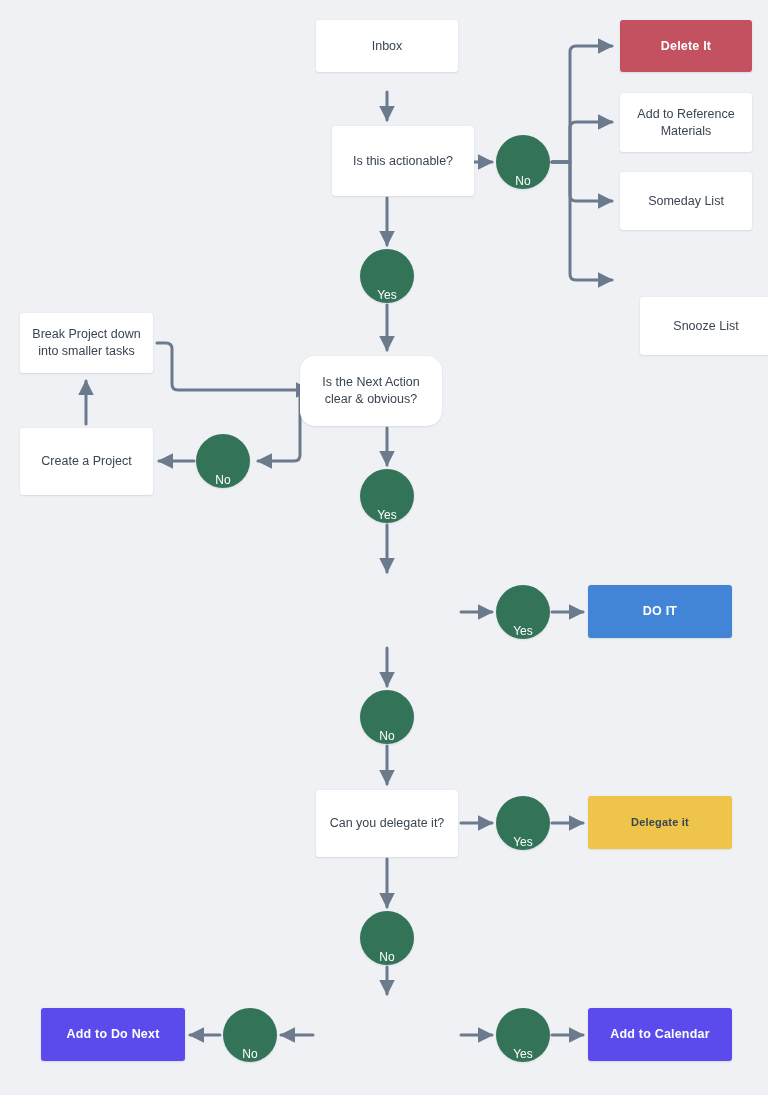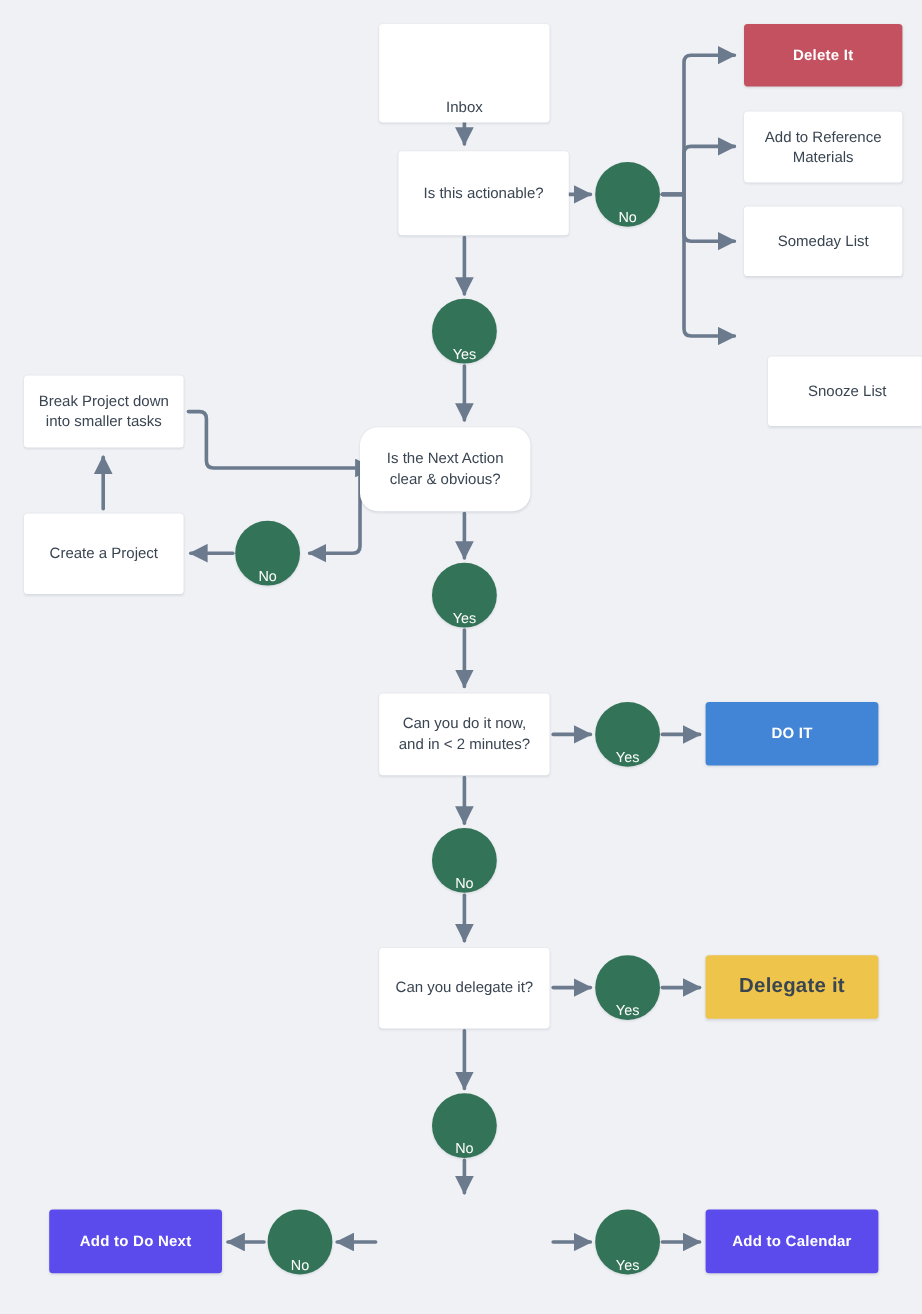--- a/index.html
+++ b/index.html
@@ -44,21 +44,21 @@
   }
   .box.accent {
     color: #ffffff;
     font-weight: bold;
     font-size: 12.5px;
     letter-spacing: 0.2px;
   }
   .box.accent-dark {
     color: #3a4552;
     font-weight: bold;
-    font-size: 17px;
+    font-size: 11px;
     letter-spacing: 0.2px;
   }
   .circle {
     border-radius: 50%;
     background: #337458;
     color: #ffffff;
     font-size: 12px;
     box-shadow: 0 1px 2px rgba(40,50,70,0.12);
     align-items: flex-end;
   }
@@ -97,21 +97,21 @@
         <path d="M552,823 L583,823" marker-end="url(#arrowhead)"></path>
         <path d="M387,859 L387,907" marker-end="url(#arrowhead)"></path>
         <path d="M387,967 L387,994" marker-end="url(#arrowhead)"></path>
         <path d="M461,1035 L492,1035" marker-end="url(#arrowhead)"></path>
         <path d="M552,1035 L583,1035" marker-end="url(#arrowhead)"></path>
         <path d="M313,1035 L281,1035" marker-end="url(#arrowhead)"></path>
         <path d="M220,1035 L190,1035" marker-end="url(#arrowhead)"></path>
       </g>
   </svg>
 
-  <div class="node box" style="left: 316px; top: 20px; width: 142px; height: 82px; align-items: flex-end;">
+  <div class="node box" style="left: 316px; top: 20px; width: 142px; height: 52px;">
     <span>Inbox</span>
   </div>
   <div class="node box" style="left: 332px; top: 126px; width: 142px; height: 70px;">
     <span>Is this actionable?</span>
   </div>
   <div class="node circle" style="left: 496px; top: 135px; width: 54px; height: 54px; background: rgb(51, 116, 88);">
     <span>No</span>
   </div>
   <div class="node box accent" style="left: 620px; top: 20px; width: 132px; height: 52px; background: rgb(196, 81, 95);">
     <span>Delete It</span>
@@ -136,23 +136,20 @@
   </div>
   <div class="node box" style="left: 20px; top: 313px; width: 133px; height: 60px;">
     <span>Break Project down into smaller tasks</span>
   </div>
   <div class="node box" style="left: 20px; top: 428px; width: 133px; height: 67px;">
     <span>Create a Project</span>
   </div>
   <div class="node circle" style="left: 360px; top: 469px; width: 54px; height: 54px; background: rgb(51, 116, 88);">
     <span>Yes</span>
   </div>
-  <div class="node box" style="left: 316px; top: 578px; width: 142px; height: 68px;">
-    <span>Can you do it now, and in &lt; 2 minutes?</span>
-  </div>
   <div class="node circle" style="left: 496px; top: 585px; width: 54px; height: 54px; background: rgb(51, 116, 88);">
     <span>Yes</span>
   </div>
   <div class="node box accent" style="left: 588px; top: 585px; width: 144px; height: 53px; background: rgb(66, 133, 214);">
     <span>DO IT</span>
   </div>
   <div class="node circle" style="left: 360px; top: 690px; width: 54px; height: 54px; background: rgb(51, 116, 88);">
     <span>No</span>
   </div>
   <div class="node box" style="left: 316px; top: 790px; width: 142px; height: 67px;">

